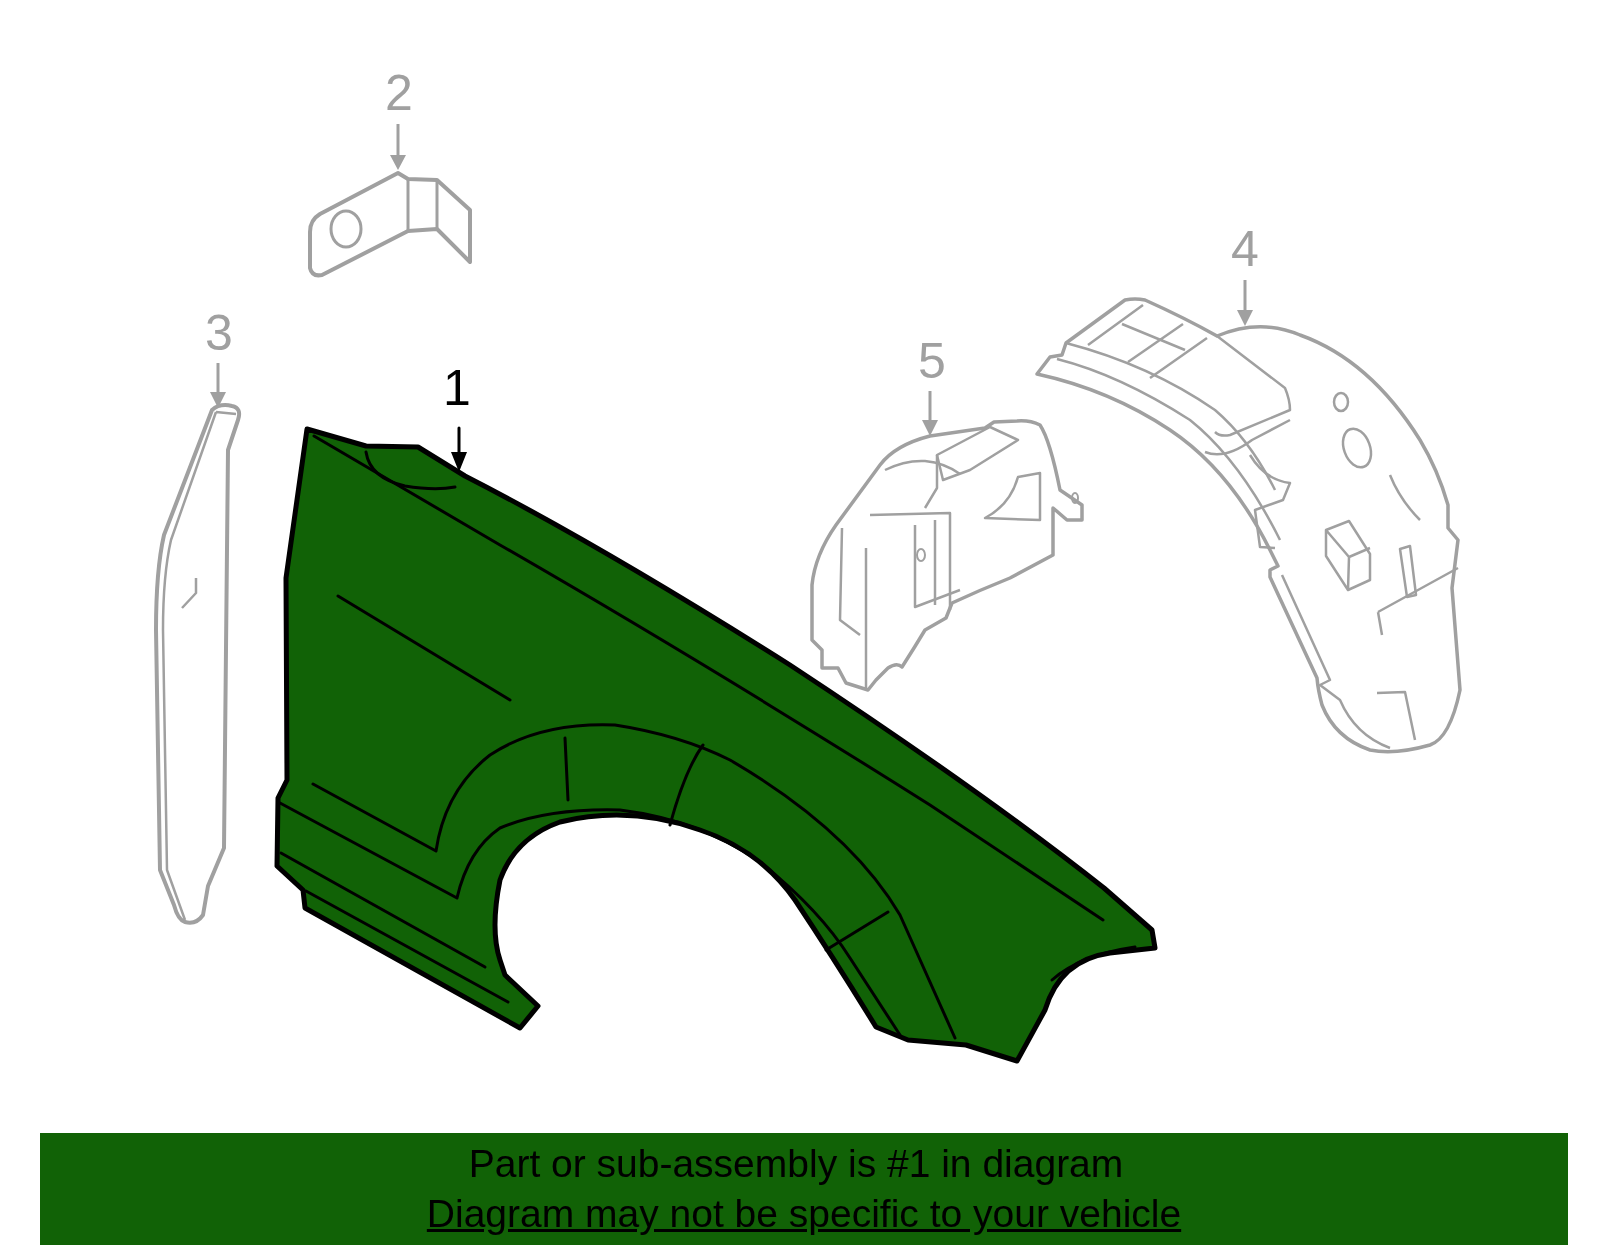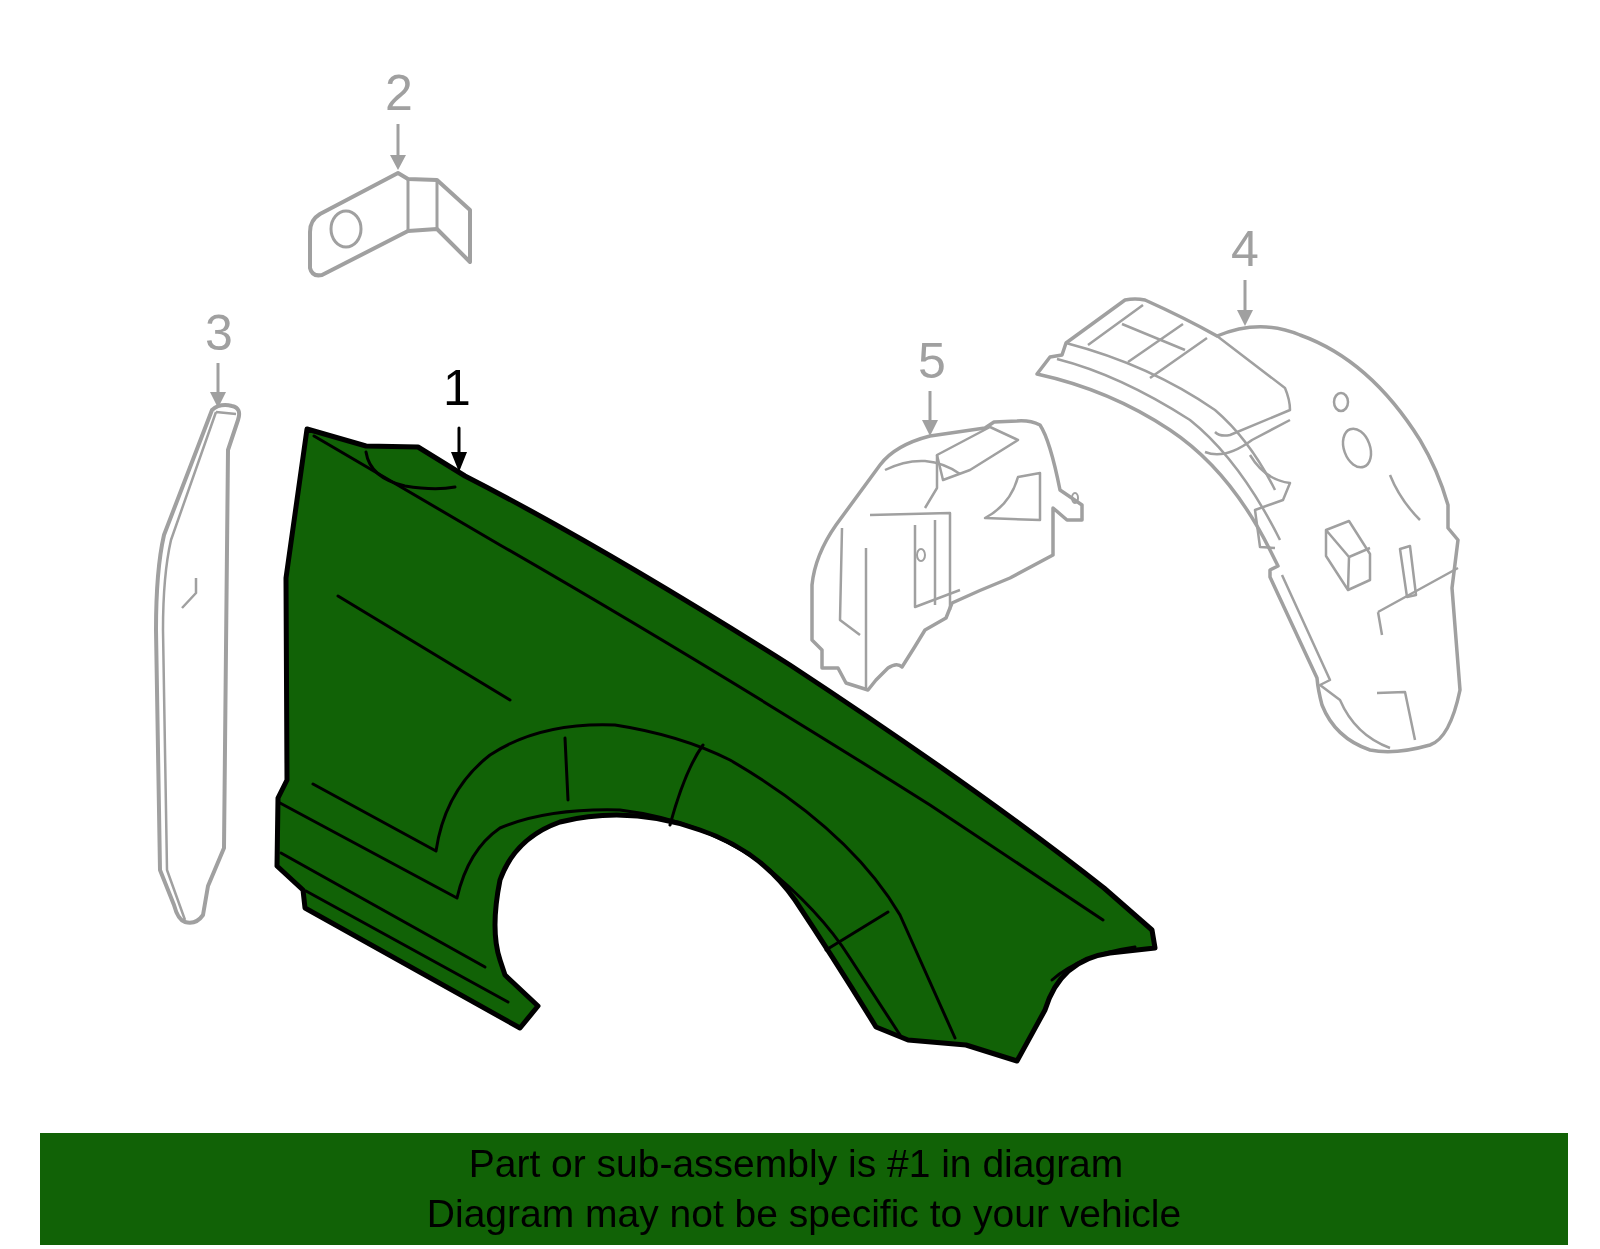--- a/index.html
+++ b/index.html
@@ -6,21 +6,21 @@
   body { width: 1600px; height: 1249px; position: relative; overflow: hidden; font-family: "Liberation Sans", sans-serif; }
   #diagram { position: absolute; left: 0; top: 0; width: 1600px; height: 1249px; }
   .callout { font-family: "Liberation Sans", sans-serif; font-size: 50px; }
   .banner {
     position: absolute; left: 40px; top: 1133px; width: 1528px; height: 112px;
     background: #116206; color: #000000; text-align: center;
     font-family: "Liberation Sans", sans-serif; font-size: 39px; line-height: 50px;
     padding-top: 6px; box-sizing: border-box;
   }
   .banner .line1 { display: block; padding-right: 16px; }
-  .banner .line2 { display: block; }
+  .banner .line2 { display: block; text-decoration: underline; }
 </style>
 </head>
 <body>
 
 <svg id="diagram" viewBox="0 0 1600 1249" xmlns="http://www.w3.org/2000/svg">
 
   <g fill="none" stroke="#a0a0a0" stroke-width="4" stroke-linejoin="round">
     <text class="callout" x="385" y="110" fill="#a0a0a0" stroke="none">2</text>
     <line x1="398" y1="124" x2="398" y2="158" stroke-width="3"></line>
     <polygon points="390,155 406,155 398,170" fill="#a0a0a0" stroke="none"></polygon>

